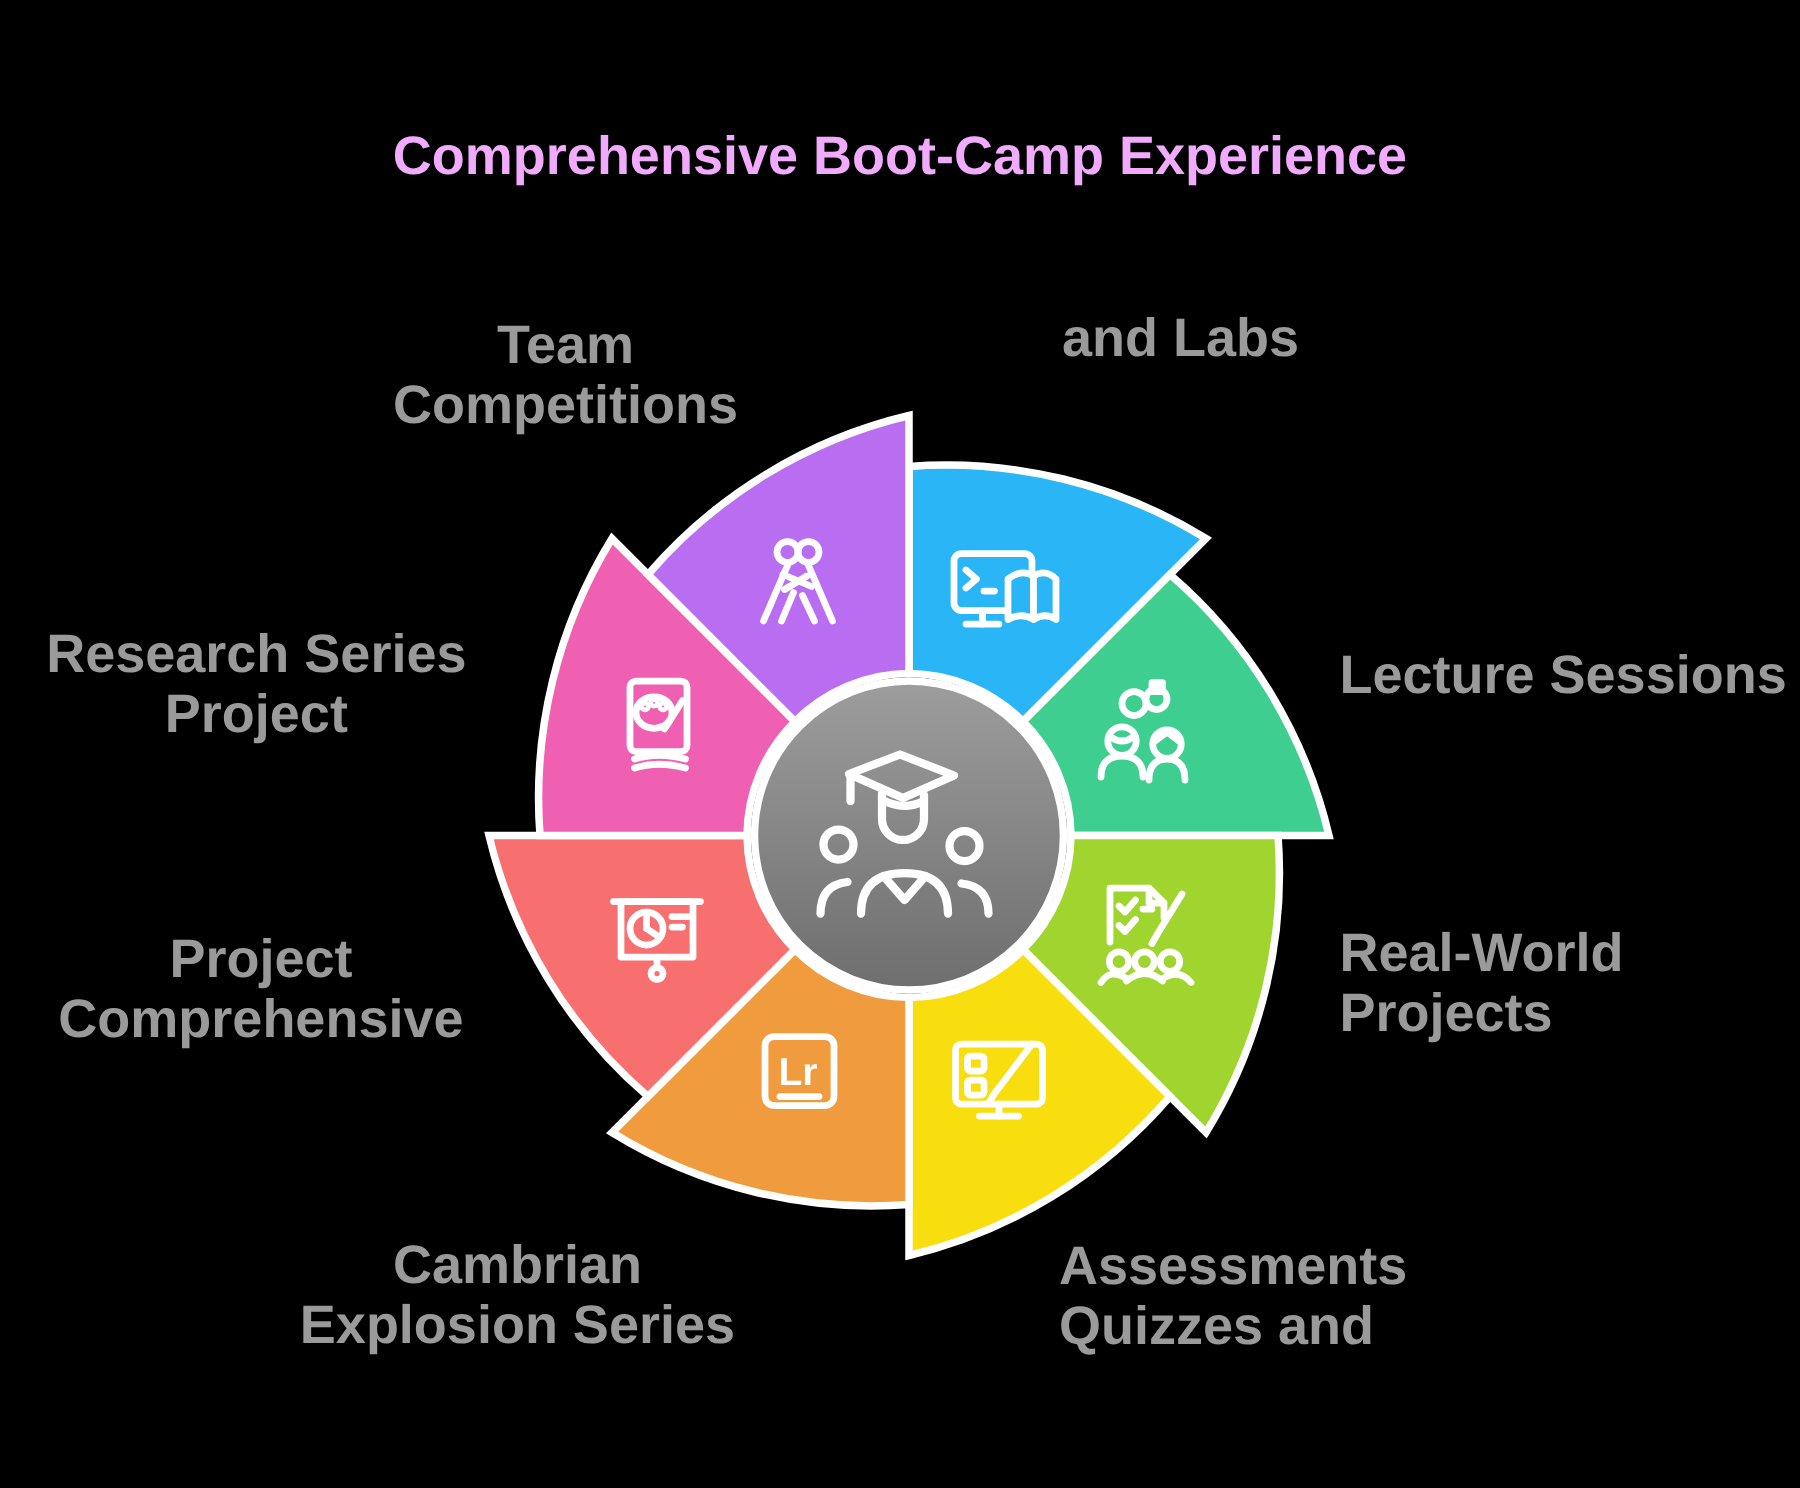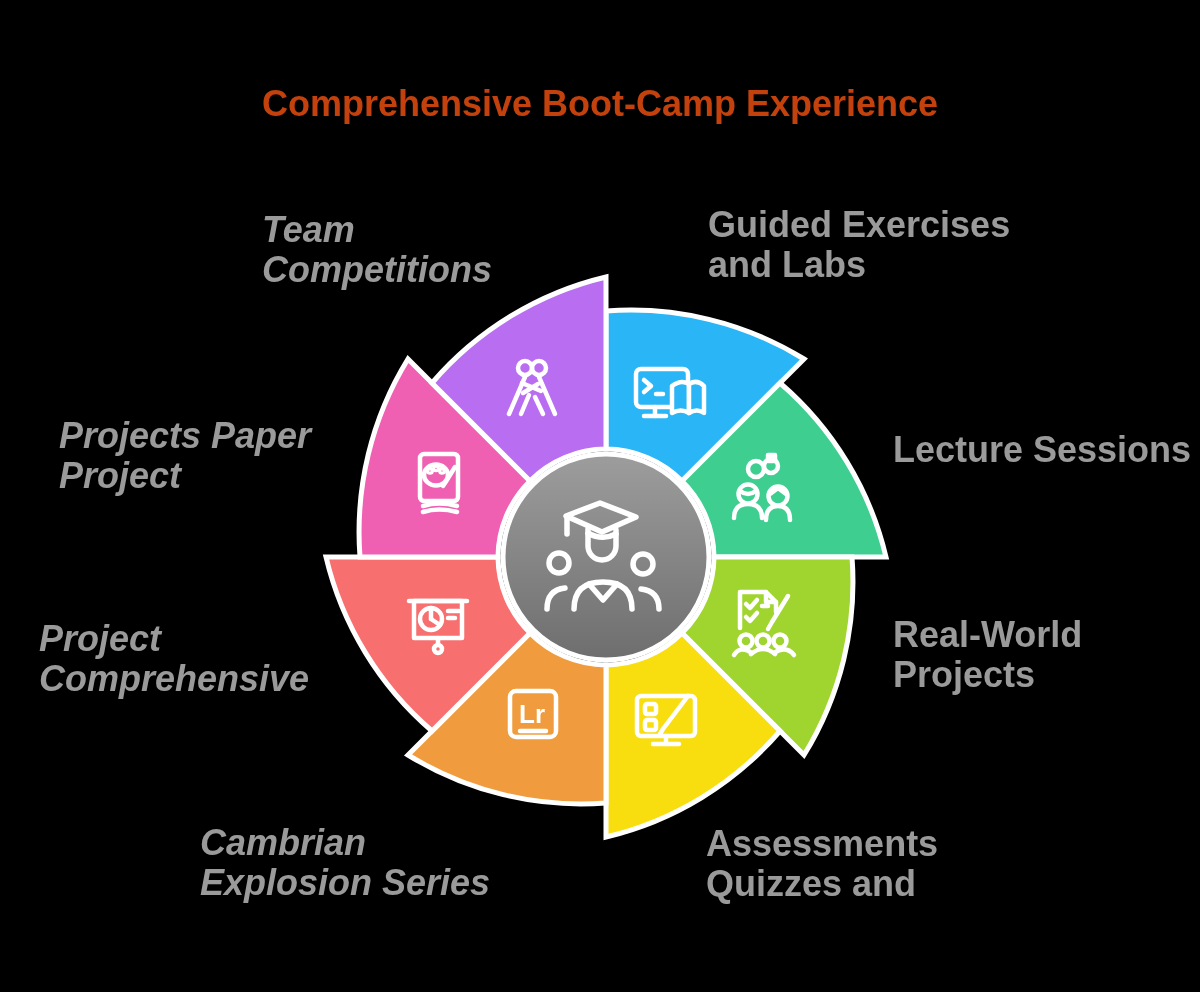--- a/index.html
+++ b/index.html
@@ -6,22 +6,22 @@
   .stage{position:relative;width:1200px;height:992px;background:#000;overflow:hidden;
          font-family:"Liberation Sans",sans-serif;}
   .wheel-svg{position:absolute;left:0;top:0;width:1200px;height:992px;}
   .petal{stroke:#fff;stroke-width:5;stroke-miterlimit:12;}
   .icon{stroke:#fff;stroke-width:4.5;fill:none;stroke-linecap:round;stroke-linejoin:round;}
   .icon-fill{stroke:#fff;stroke-width:4.5;stroke-linecap:round;stroke-linejoin:round;}
   .center-ring{stroke:#fff;stroke-width:5;}
   .center-icon{stroke:#fff;stroke-width:5.5;fill:none;stroke-linecap:round;stroke-linejoin:round;}
   .lbl{position:absolute;color:#9A9A9A;font-size:36px;line-height:40px;font-weight:600;
        white-space:nowrap;}
-  .lbl.r{text-align:left;font-style:italic;}
-  .title{position:absolute;left:0;top:83px;width:1200px;text-align:center;color:#c2410c;
+  .lbl.r{text-align:center;}
+  .title{position:absolute;left:0;top:83px;width:1200px;text-align:center;color:#f0abfc;
          font-size:36px;font-weight:600;white-space:nowrap;}
   .lr-text{font-family:"Liberation Sans",sans-serif;font-weight:bold;font-size:26px;fill:#fff;}
 </style>
 </head>
 <body>
 
 <div class="stage">
 
   <div class="title">Comprehensive Boot-Camp Experience</div>
 
@@ -142,21 +142,20 @@
       <path d="M43 87 L57 103 L71 87"></path>
     </g>
   </svg>
 
   <div class="lbl r" style="right:708px;top:210px;">
     <div>Team</div>
     <div>Competitions</div>
   </div>
 
   <div class="lbl" style="left:708px;top:205px;">
-    <div>Guided Exercises</div>
     <div>and Labs</div>
   </div>
 
   <div class="lbl" style="left:893px;top:430px;">
     <div>Lecture Sessions</div>
   </div>
 
   <div class="lbl" style="left:893px;top:615px;">
     <div>Real-World</div>
     <div>Projects</div>
@@ -171,17 +170,17 @@
     <div>Cambrian</div>
     <div>Explosion Series</div>
   </div>
 
   <div class="lbl r" style="right:891px;top:619px;">
     <div>Project</div>
     <div>Comprehensive</div>
   </div>
 
   <div class="lbl r" style="right:889px;top:416px;">
-    <div>Projects Paper</div>
+    <div>Research Series</div>
     <div>Project</div>
   </div>
 
 </div>
 
 </body></html>

